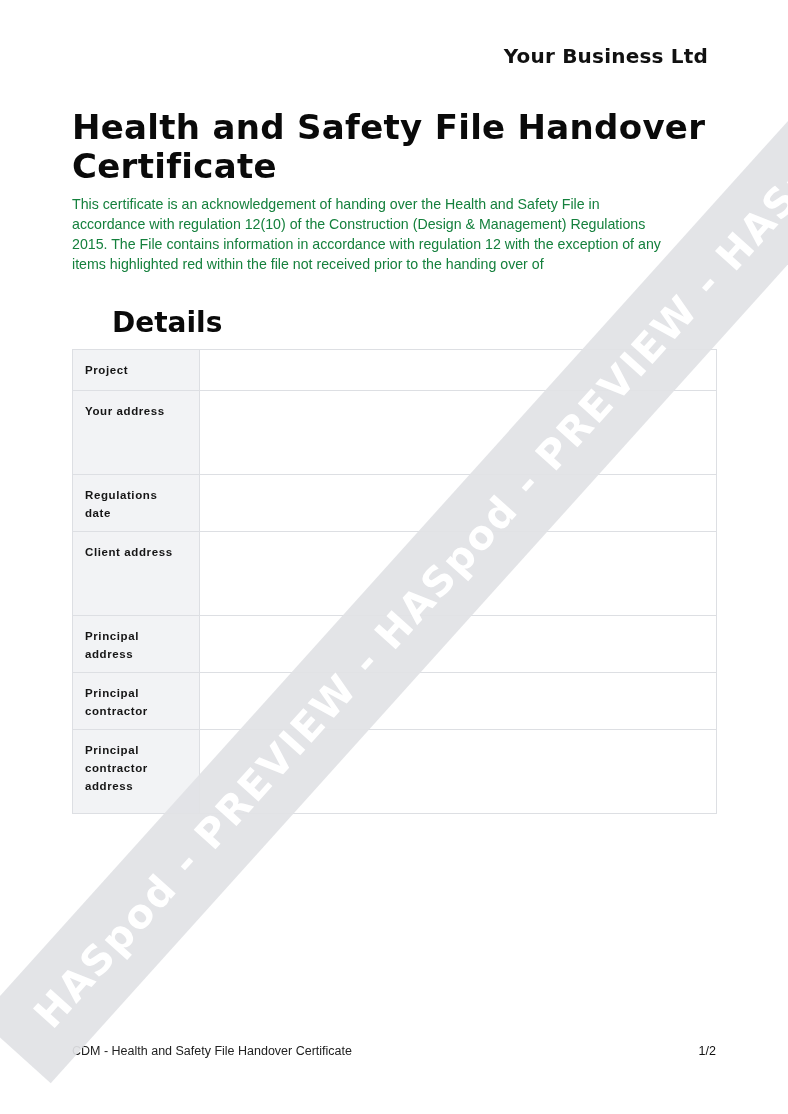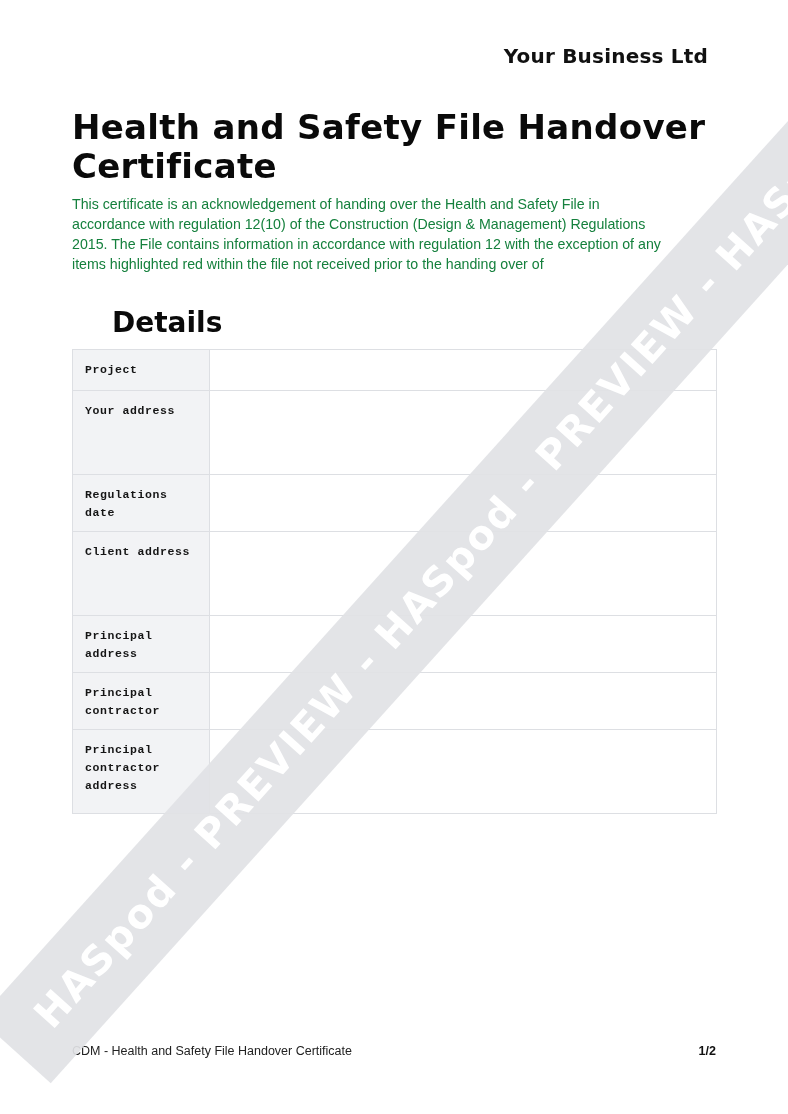--- a/index.html
+++ b/index.html
@@ -25,33 +25,33 @@
       position: absolute; left: 72px; top: 306px;
       font-family: "DejaVu Sans", sans-serif; font-weight: bold;
       font-size: 28px; line-height: 34px; color: #0a0a0a; margin-left: 40px;
     }
     .details-table {
       position: absolute; left: 72px; top: 349px; width: 645px;
       border-collapse: collapse; border: 1px solid #dddfe3;
     }
     .details-table td { border: 1px solid #dddfe3; vertical-align: top; }
     .details-table td.label {
-      width: 137px; background: #f2f3f5; padding: 11px 12px 8px 12px;
-      font-family: Liberation Mono, monospace; font-weight: bold;
+      width: 127px; background: #f2f3f5; padding: 11px 12px 8px 12px;
+      font-family: Liberation Sans, sans-serif; font-weight: bold;
       font-size: 11.5px; line-height: 18px; letter-spacing: 0.6px; color: #151515;
     }
     .details-table td.value { background: #ffffff; }
 
     .footer-left {
       position: absolute; left: 72px; top: 1044px;
       font-family: "Liberation Sans", sans-serif; font-size: 12.5px; color: #222;
     }
     .footer-right {
       position: absolute; right: 72px; top: 1044px;
-      font-family: "Liberation Sans", sans-serif; font-weight: bold; font-size: 12.5px; color: #111;
+      font-family: "Liberation Sans", sans-serif; font-weight: normal; font-size: 12.5px; color: #111;
     }
 
     .watermark {
       position: absolute; left: -200px; top: 520px; width: 1300px; height: 96px;
       background: rgba(225, 226, 229, 0.92);
       transform: rotate(-48deg); transform-origin: center center;
       display: flex; align-items: center; white-space: nowrap; overflow: hidden;
       pointer-events: none;
     }
     .watermark span {

